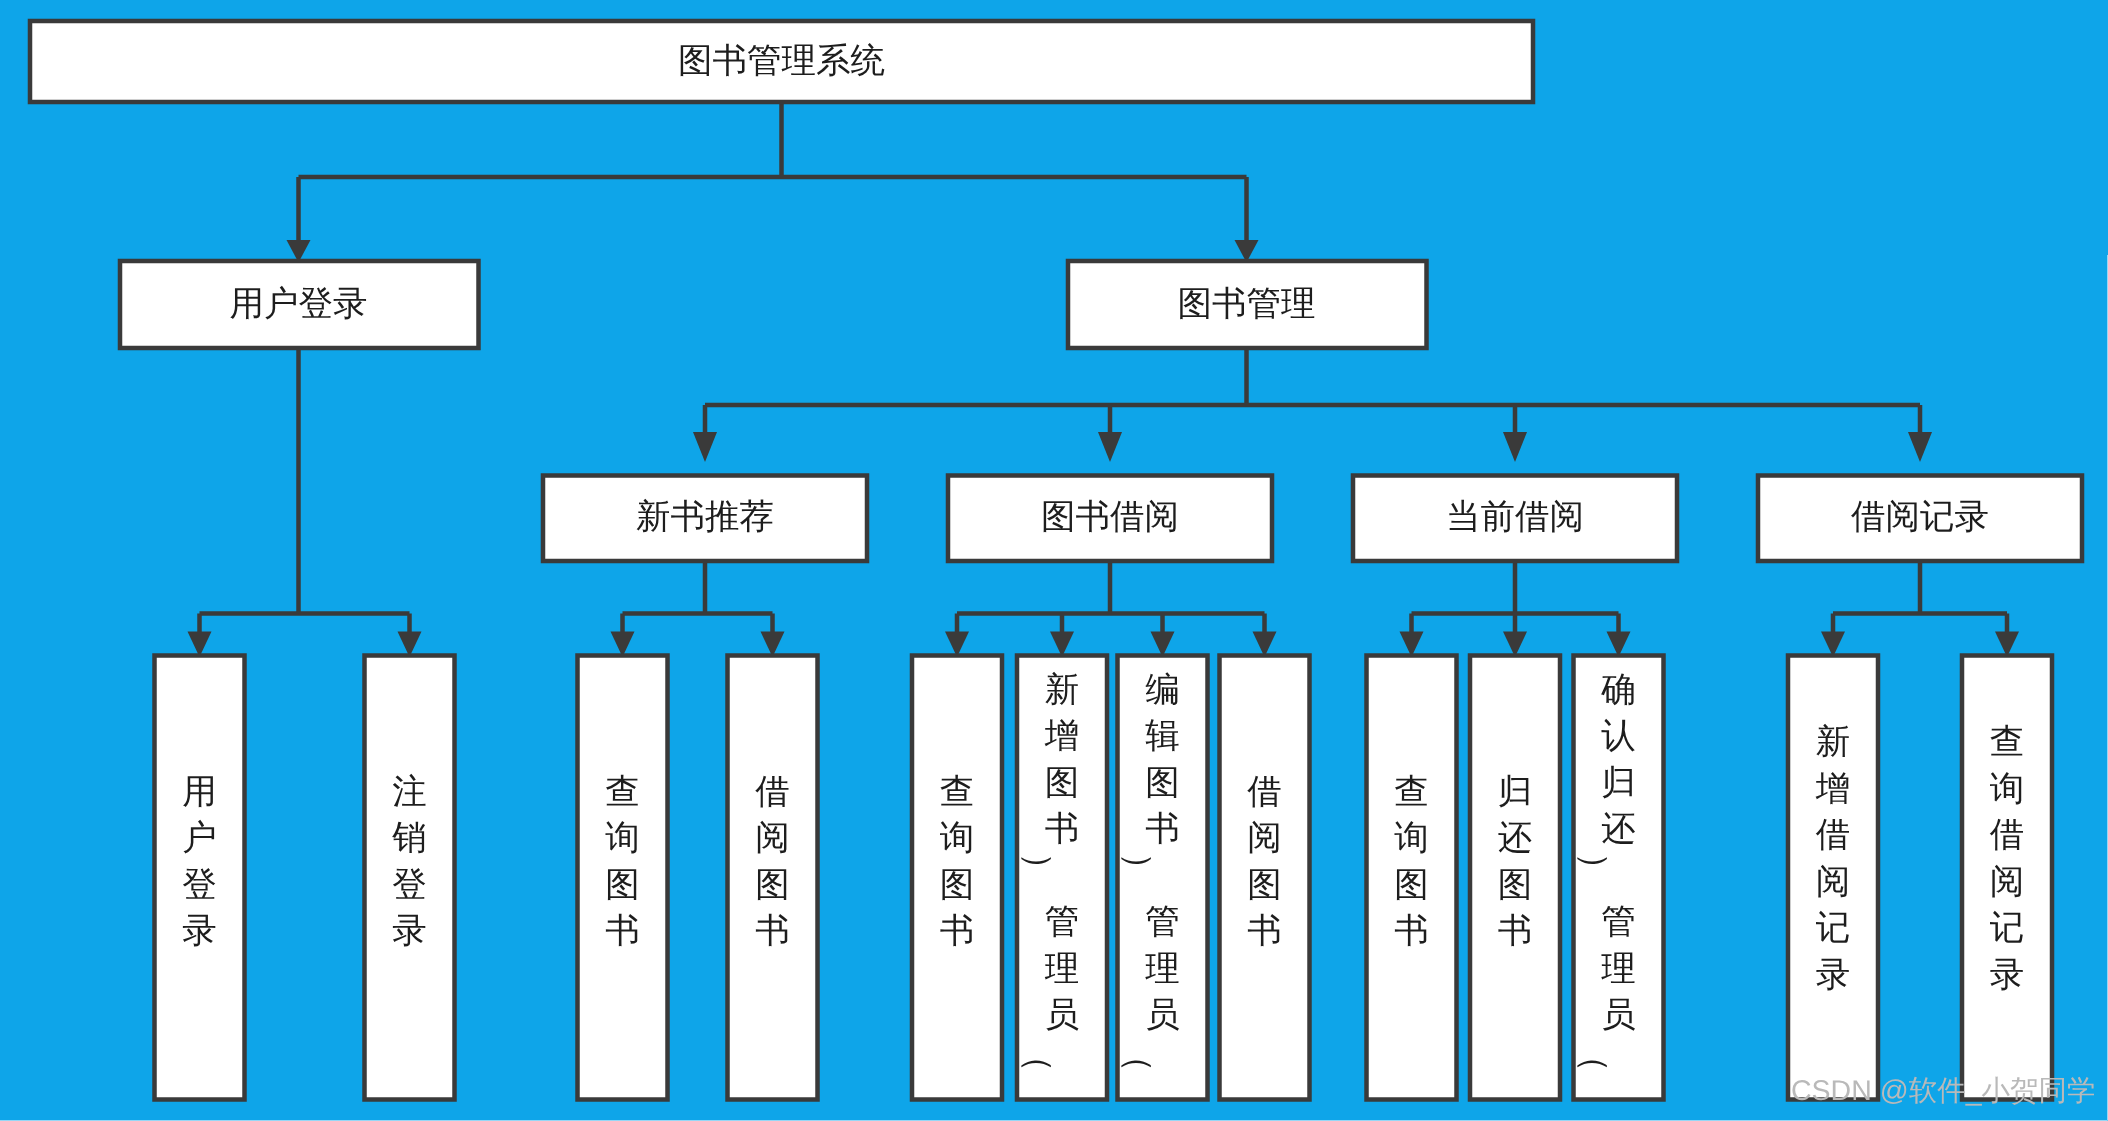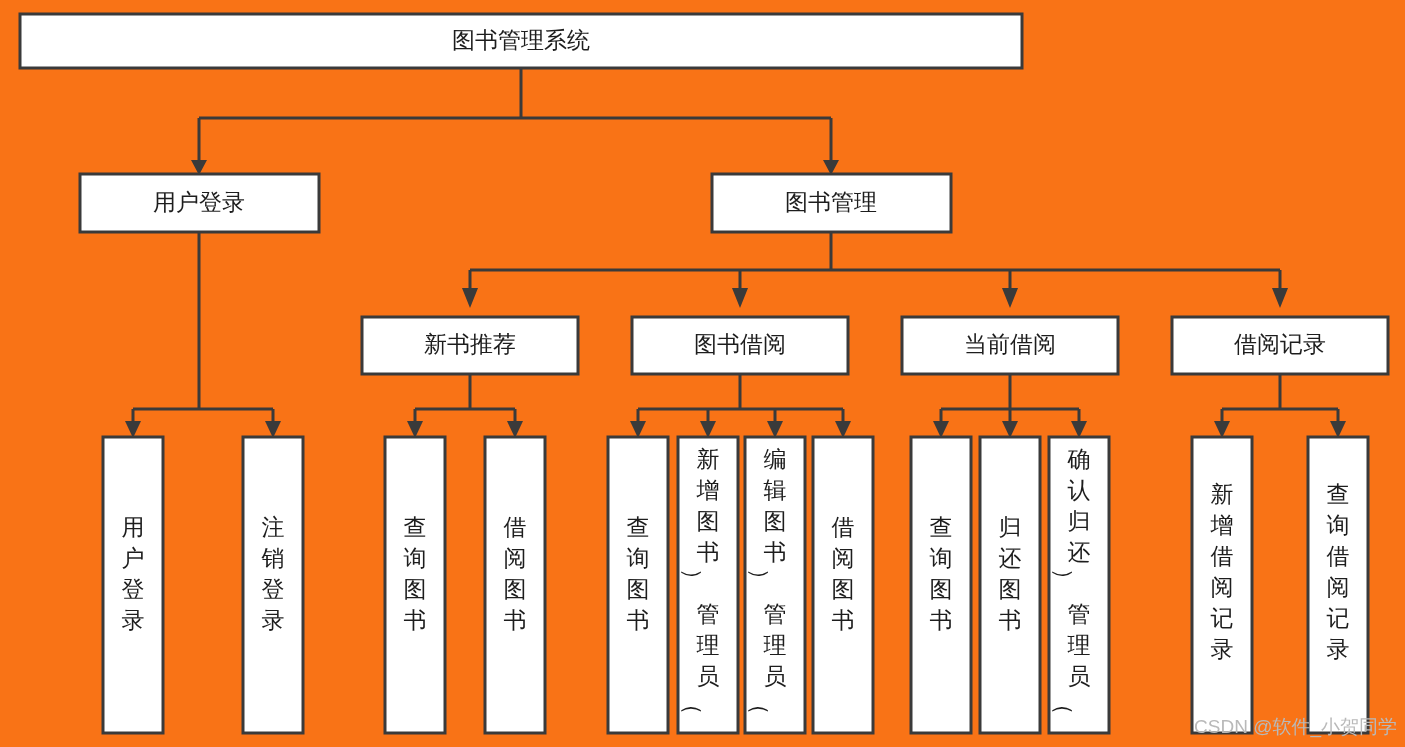--- a/index.html
+++ b/index.html
@@ -8,21 +8,21 @@
     padding: 0;
     background: #ffffff;
   }
   body {
     font-family: "Liberation Sans", "DejaVu Sans", sans-serif;
   }
   #diagram-root {
     position: relative;
     width: 1405px;
     height: 747px;
-    background: #f97316;
+    background: #0ea5e9;
     overflow: hidden;
   }
   svg.diagram-canvas {
     position: absolute;
     left: 0;
     top: 0;
     width: 1405px;
     height: 747px;
     display: block;
   }

